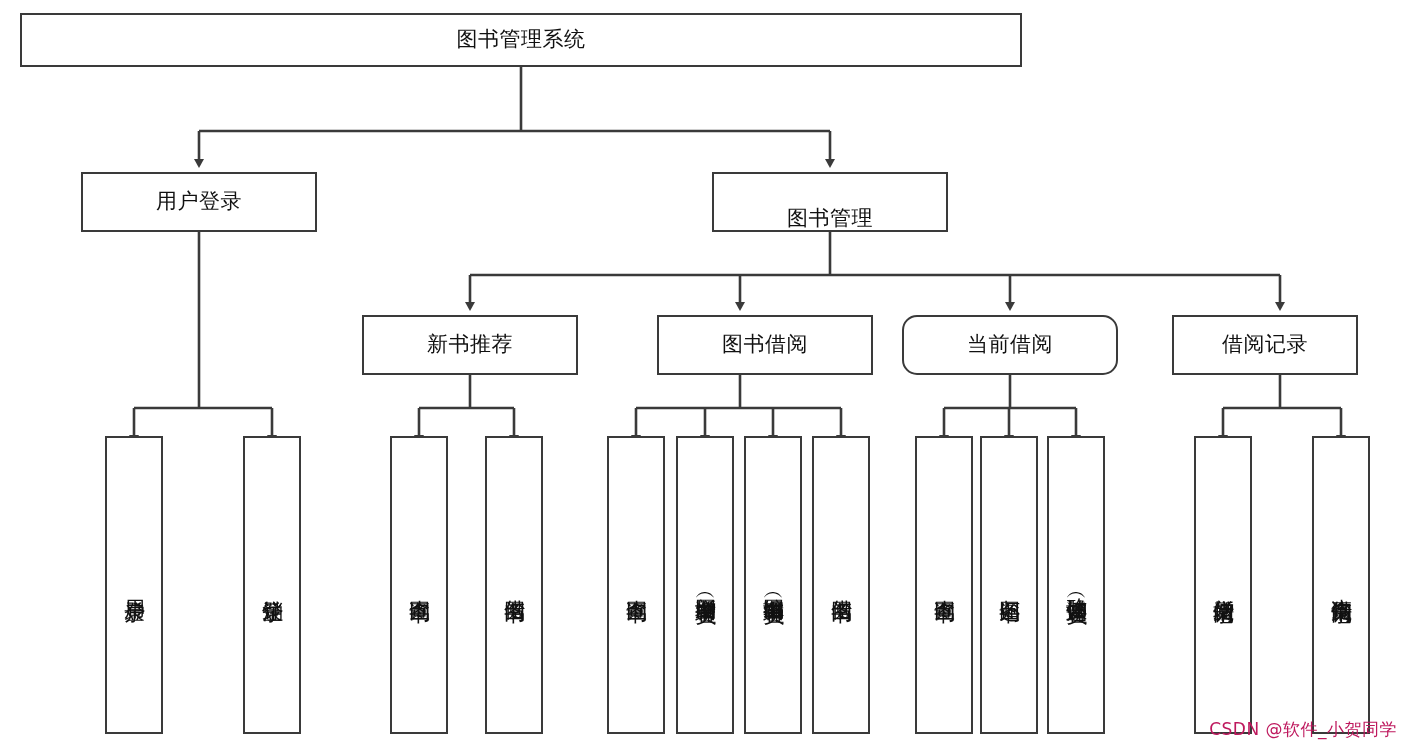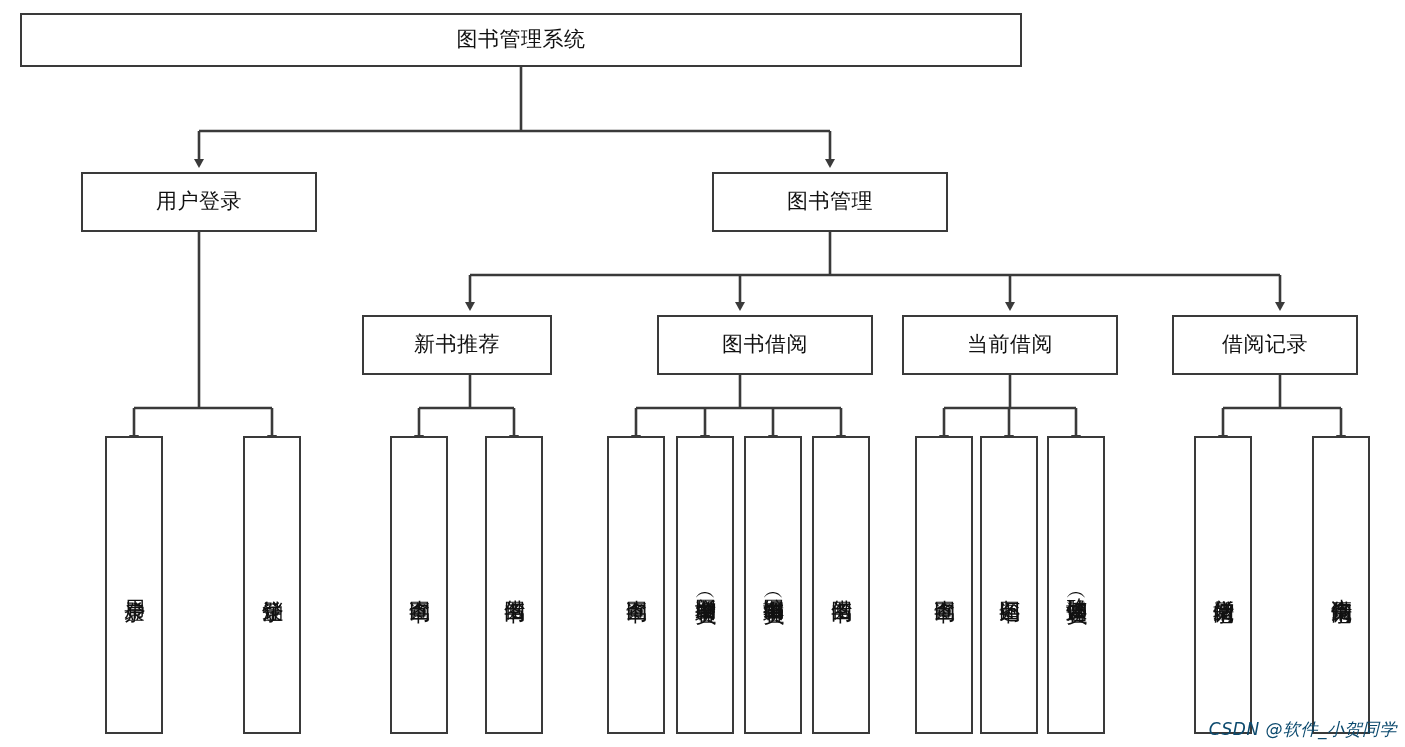--- a/index.html
+++ b/index.html
@@ -51,24 +51,23 @@
     line-height: 1.32;
     letter-spacing: 1px;
     white-space: nowrap;
     text-align: center;
   }
   #watermark {
     position: absolute;
     right: 8px;
     bottom: 6px;
     font-size: 17px;
-    color: #0c4a6e;
+    color: #be185d;
     letter-spacing: 0.5px;
     white-space: nowrap;
-    font-style: italic;
   }
 </style>
 </head>
 <body>
 
 <div id="canvas">
 
   <svg class="svg-layer" viewBox="0 0 1405 747" xmlns="http://www.w3.org/2000/svg">
     <defs>
       <marker id="arrow" markerWidth="9" markerHeight="10" refX="1" refY="5" orient="auto" markerUnits="userSpaceOnUse">
@@ -119,31 +118,31 @@
     </g>
   </svg>
 
   <div class="node" style="left:20px; top:13px; width:1002px; height:54px;">
     <span class="label-h">图书管理系统</span>
   </div>
 
   <div class="node" style="left:81px; top:172px; width:236px; height:60px;">
     <span class="label-h">用户登录</span>
   </div>
-  <div class="node" style="left:712px; top:172px; width:236px; height:60px;">
+  <div class="node" style="left:712px; top:172px; width:236px; height:60px;align-items:flex-end;">
     <span class="label-h">图书管理</span>
   </div>
 
-  <div class="node" style="left:362px; top:315px; width:190px; height:60px;">
+  <div class="node" style="left:362px; top:315px; width:216px; height:60px;">
     <span class="label-h">新书推荐</span>
   </div>
   <div class="node" style="left:632px; top:315px; width:216px; height:60px;margin-left:25px;">
     <span class="label-h">图书借阅</span>
   </div>
-  <div class="node" style="left:902px; top:315px; width:216px; height:60px;">
+  <div class="node" style="left:902px; top:315px; width:216px; height:60px;border-radius:15px;">
     <span class="label-h">当前借阅</span>
   </div>
   <div class="node" style="left:1172px; top:315px; width:186px; height:60px;">
     <span class="label-h">借阅记录</span>
   </div>
 
   <div class="node leaf" style="left:105px; top:436px; width:58px; height:298px;">
     <span class="label-v">用户登录</span>
   </div>
   <div class="node leaf" style="left:243px; top:436px; width:58px; height:298px;">

